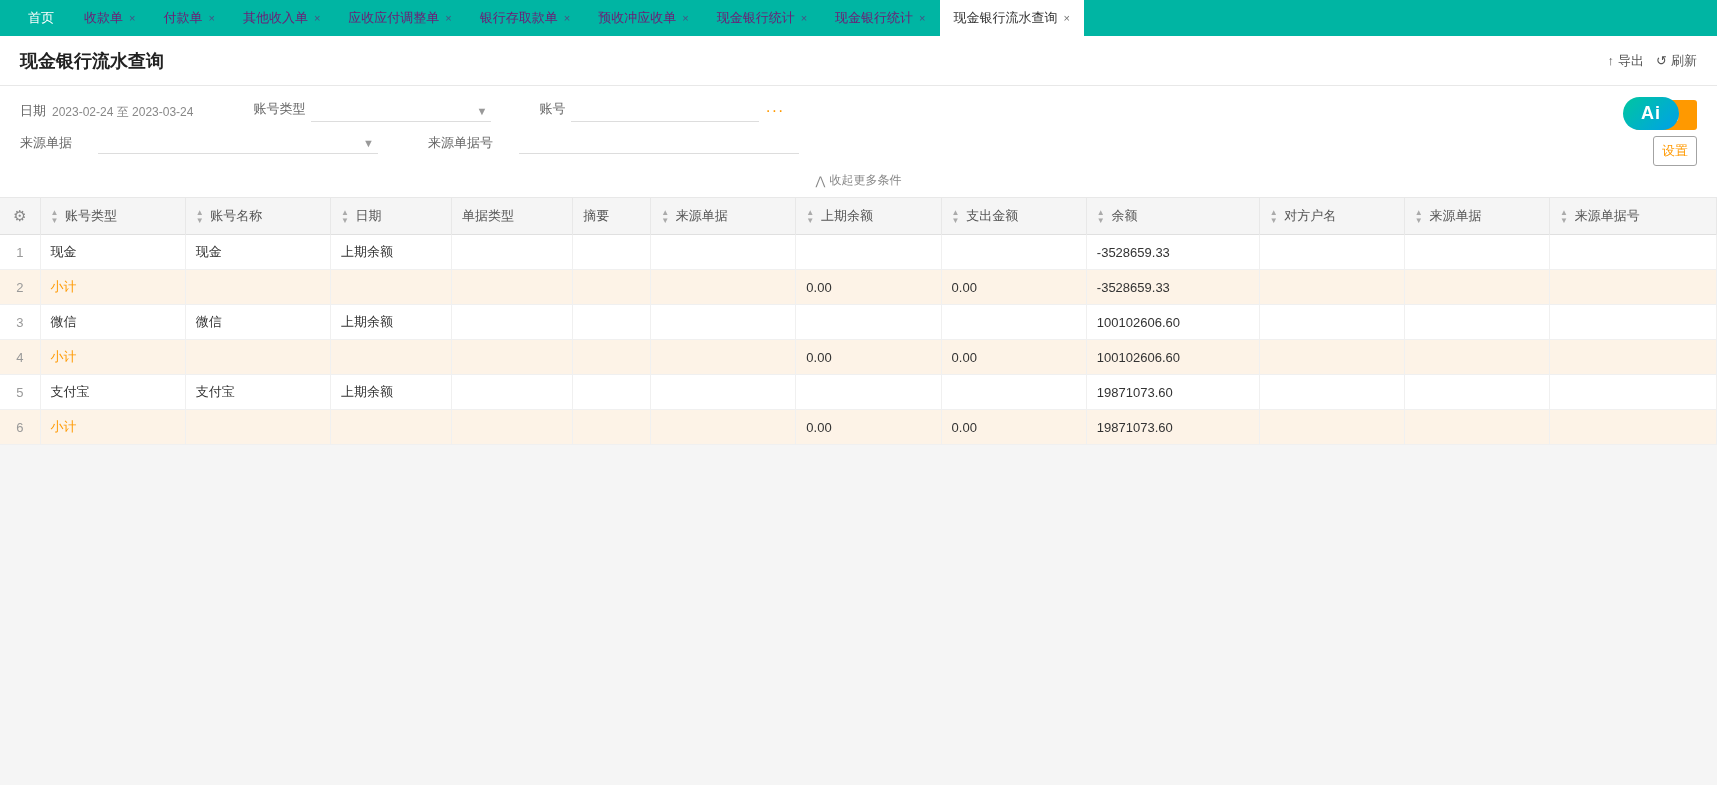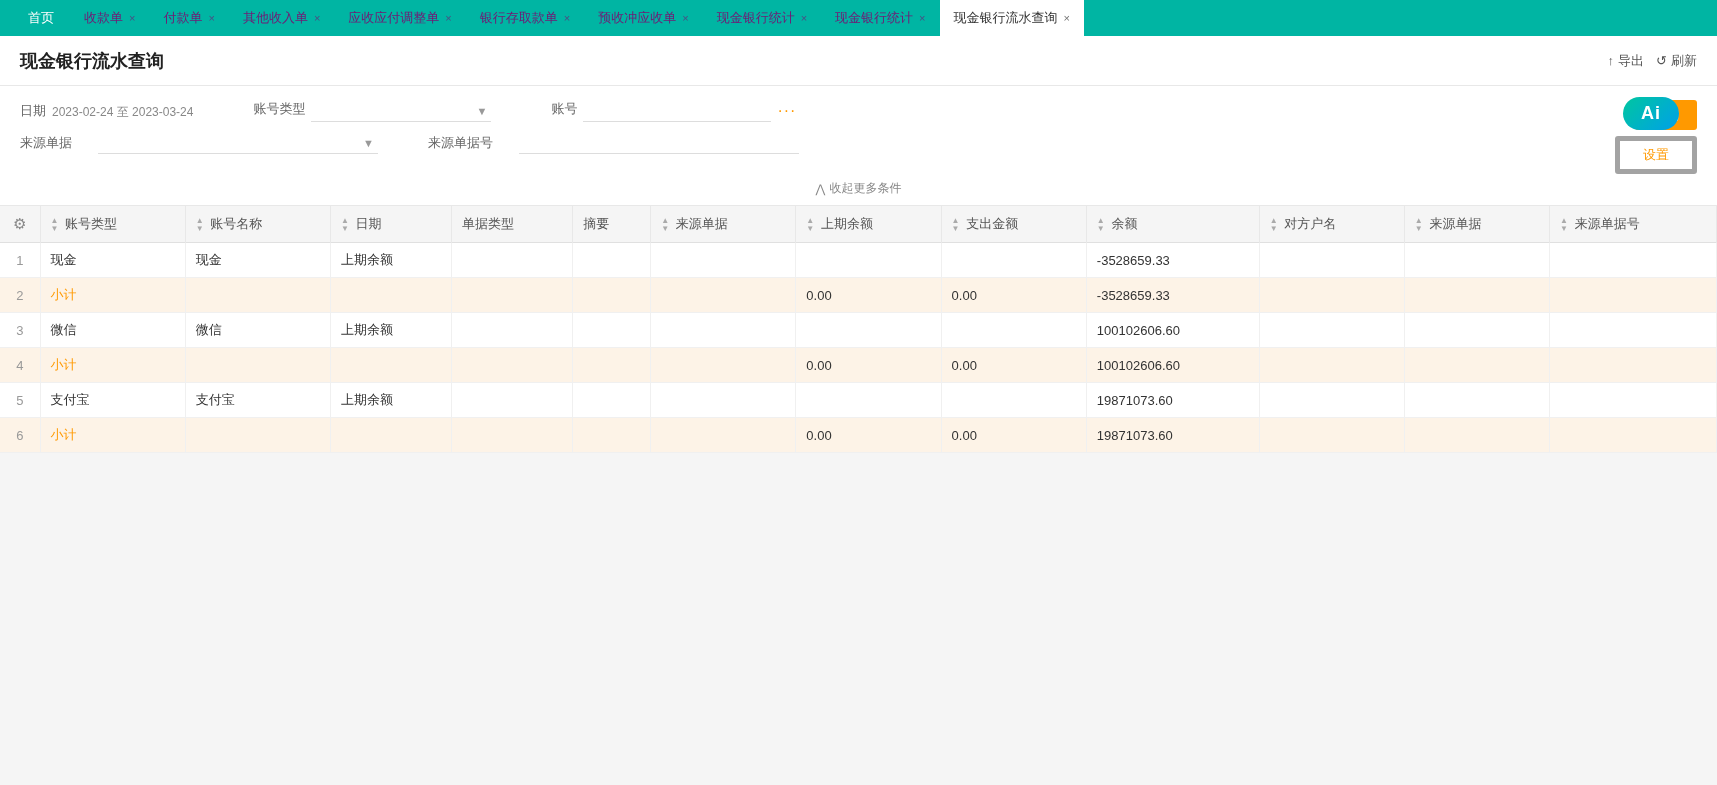--- a/index.html
+++ b/index.html
@@ -167,22 +167,22 @@
       border: none;
       padding: 6px 18px;
       border-radius: 3px;
       cursor: pointer;
       font-size: 13px;
       font-weight: bold;
     }
     .btn-settings {
       background: #fff;
       color: #f90;
-      border: 5px solid #a3a3a3;
-      padding: 5px 23px;
+      border: 1px solid #a3a3a3;
+      padding: 5px 8px;
       border-radius: 3px;
       cursor: pointer;
       font-size: 13px;
     }
     .right-btns {
       display: flex;
       flex-direction: column;
       gap: 6px;
       align-items: flex-end;
     }
@@ -350,21 +350,21 @@
         <div class="filter-group" style="margin-left:40px;">
           <span class="filter-label">账号类型</span>
           <div class="select-wrap">
             <select class="filter-select">
               <option value=""></option>
             </select>
             <span class="chevron">▼</span>
           </div>
         </div>
 
-        <div class="filter-group" style="margin-left:40px;">
+        <div class="filter-group" style="margin-left:28px;">
           <span class="filter-label">账号</span>
           <div class="account-no-area">
             <input class="filter-input" type="text" style="min-width: 140px;">
             <span class="dots-btn">···</span>
           </div>
         </div>
       </div>
 
       <div class="filter-row">
         <span class="filter-label">来源单据</span>

